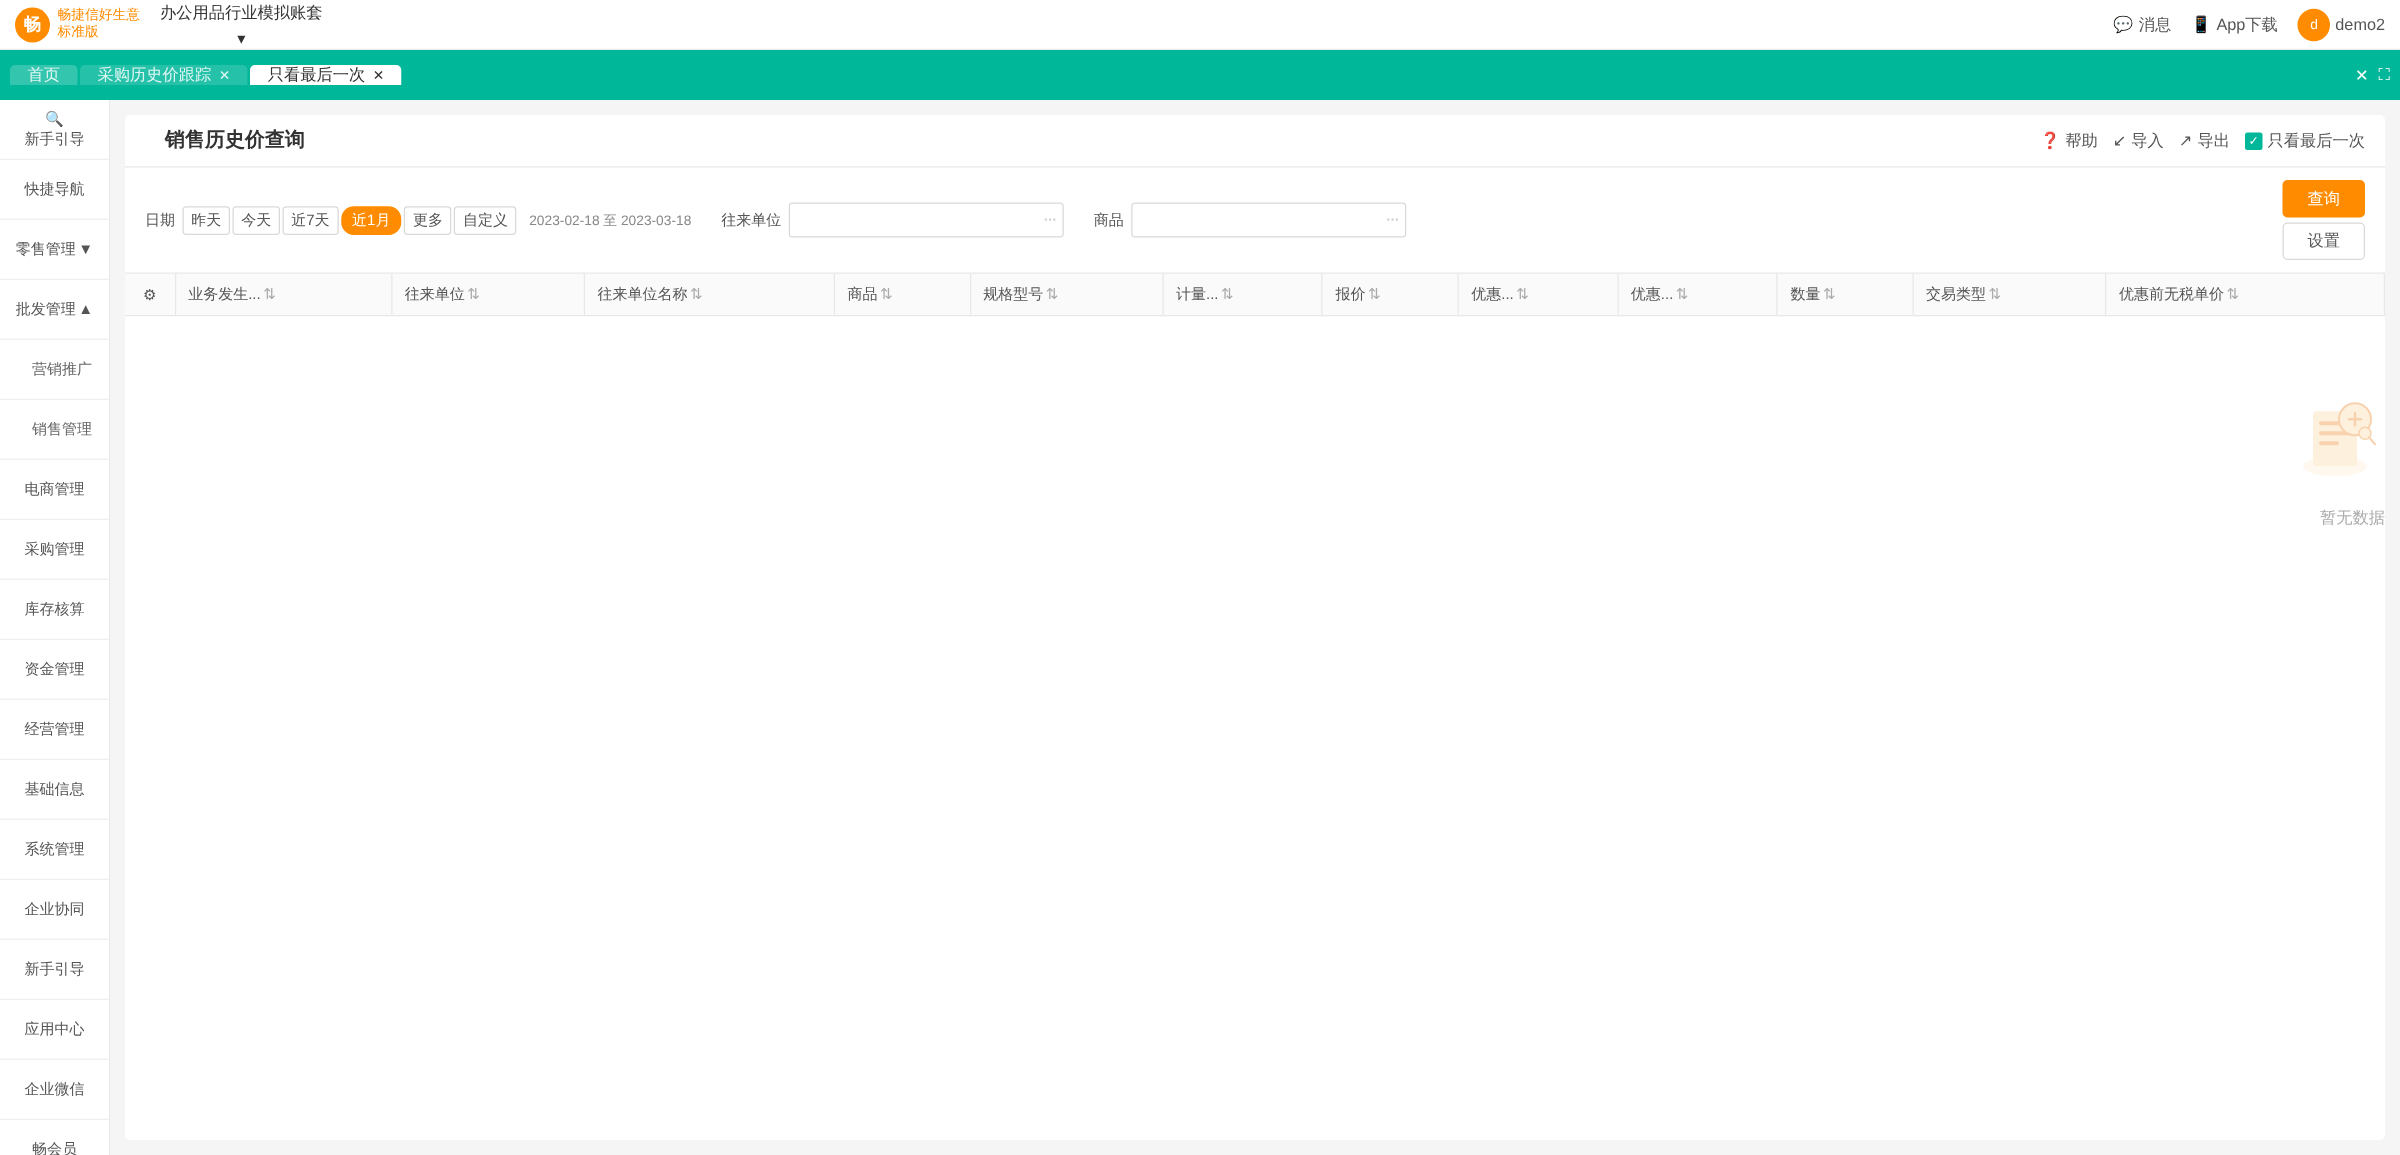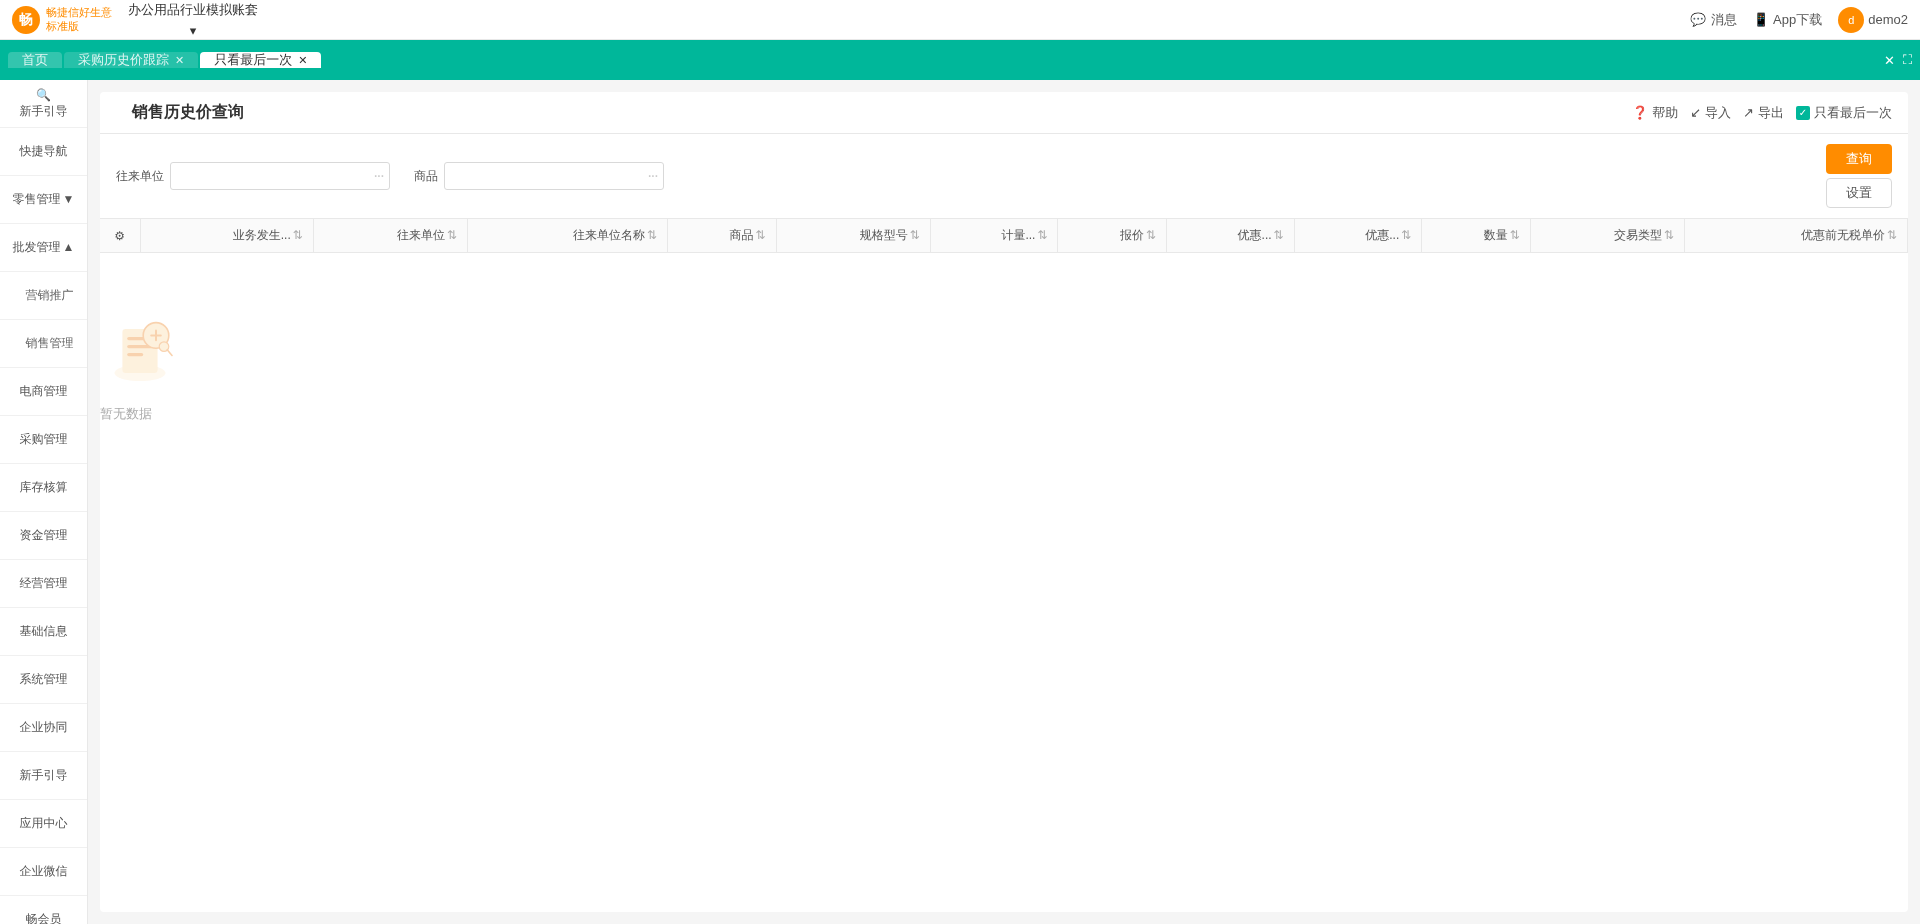--- a/index.html
+++ b/index.html
@@ -181,36 +181,36 @@
       width: 100%;
       border-collapse: collapse;
       font-size: 12px;
     }
     thead tr {
       background: #fafafa;
       border-bottom: 1px solid #e8e8e8;
     }
     thead th {
       padding: 8px 10px;
-      text-align: right;
+      text-align: left;
       font-weight: 500;
       color: #555;
       border-right: 1px solid #e8e8e8;
       white-space: nowrap;
       cursor: pointer;
       user-select: none;
     }
     thead th:first-child { width: 40px; text-align: center; }
     thead th .sort-arrows { color: #aaa; margin-left: 2px; }
 
     
     .empty-state {
       display: flex;
       flex-direction: column;
-      align-items: flex-start;
+      align-items: flex-end;
       justify-content: center;
       flex: 1;
       padding: 60px 0;
       color: #aaa;
       font-size: 13px;
     }
     .empty-icon {
       width: 80px;
       height: 80px;
       margin-bottom: 12px;
@@ -366,20 +366,32 @@
           <label class="checkbox-label">
             <div class="cb-checked">✓</div>
             <span>只看最后一次</span>
           </label>
         </div>
       </div>
 
       <div class="filter-bar">
         <div class="filter-row">
 
+          <div class="filter-group">
+            <span class="filter-label">日期</span>
+            <div class="date-btns">
+              <button class="date-btn">昨天</button>
+              <button class="date-btn">今天</button>
+              <button class="date-btn">近7天</button>
+              <button class="date-btn active">近1月</button>
+              <button class="date-btn">更多</button>
+              <button class="date-btn">自定义</button>
+            </div>
+            <span class="date-range">2023-02-18 至 2023-03-18</span>
+          </div>
 
           <div class="filter-group">
             <span class="filter-label">往来单位</span>
             <div class="filter-field-wrap">
               <input type="text" class="filter-field-inner" style="">
               <span class="field-dots">···</span>
             </div>
           </div>
 
           <div class="filter-group">

